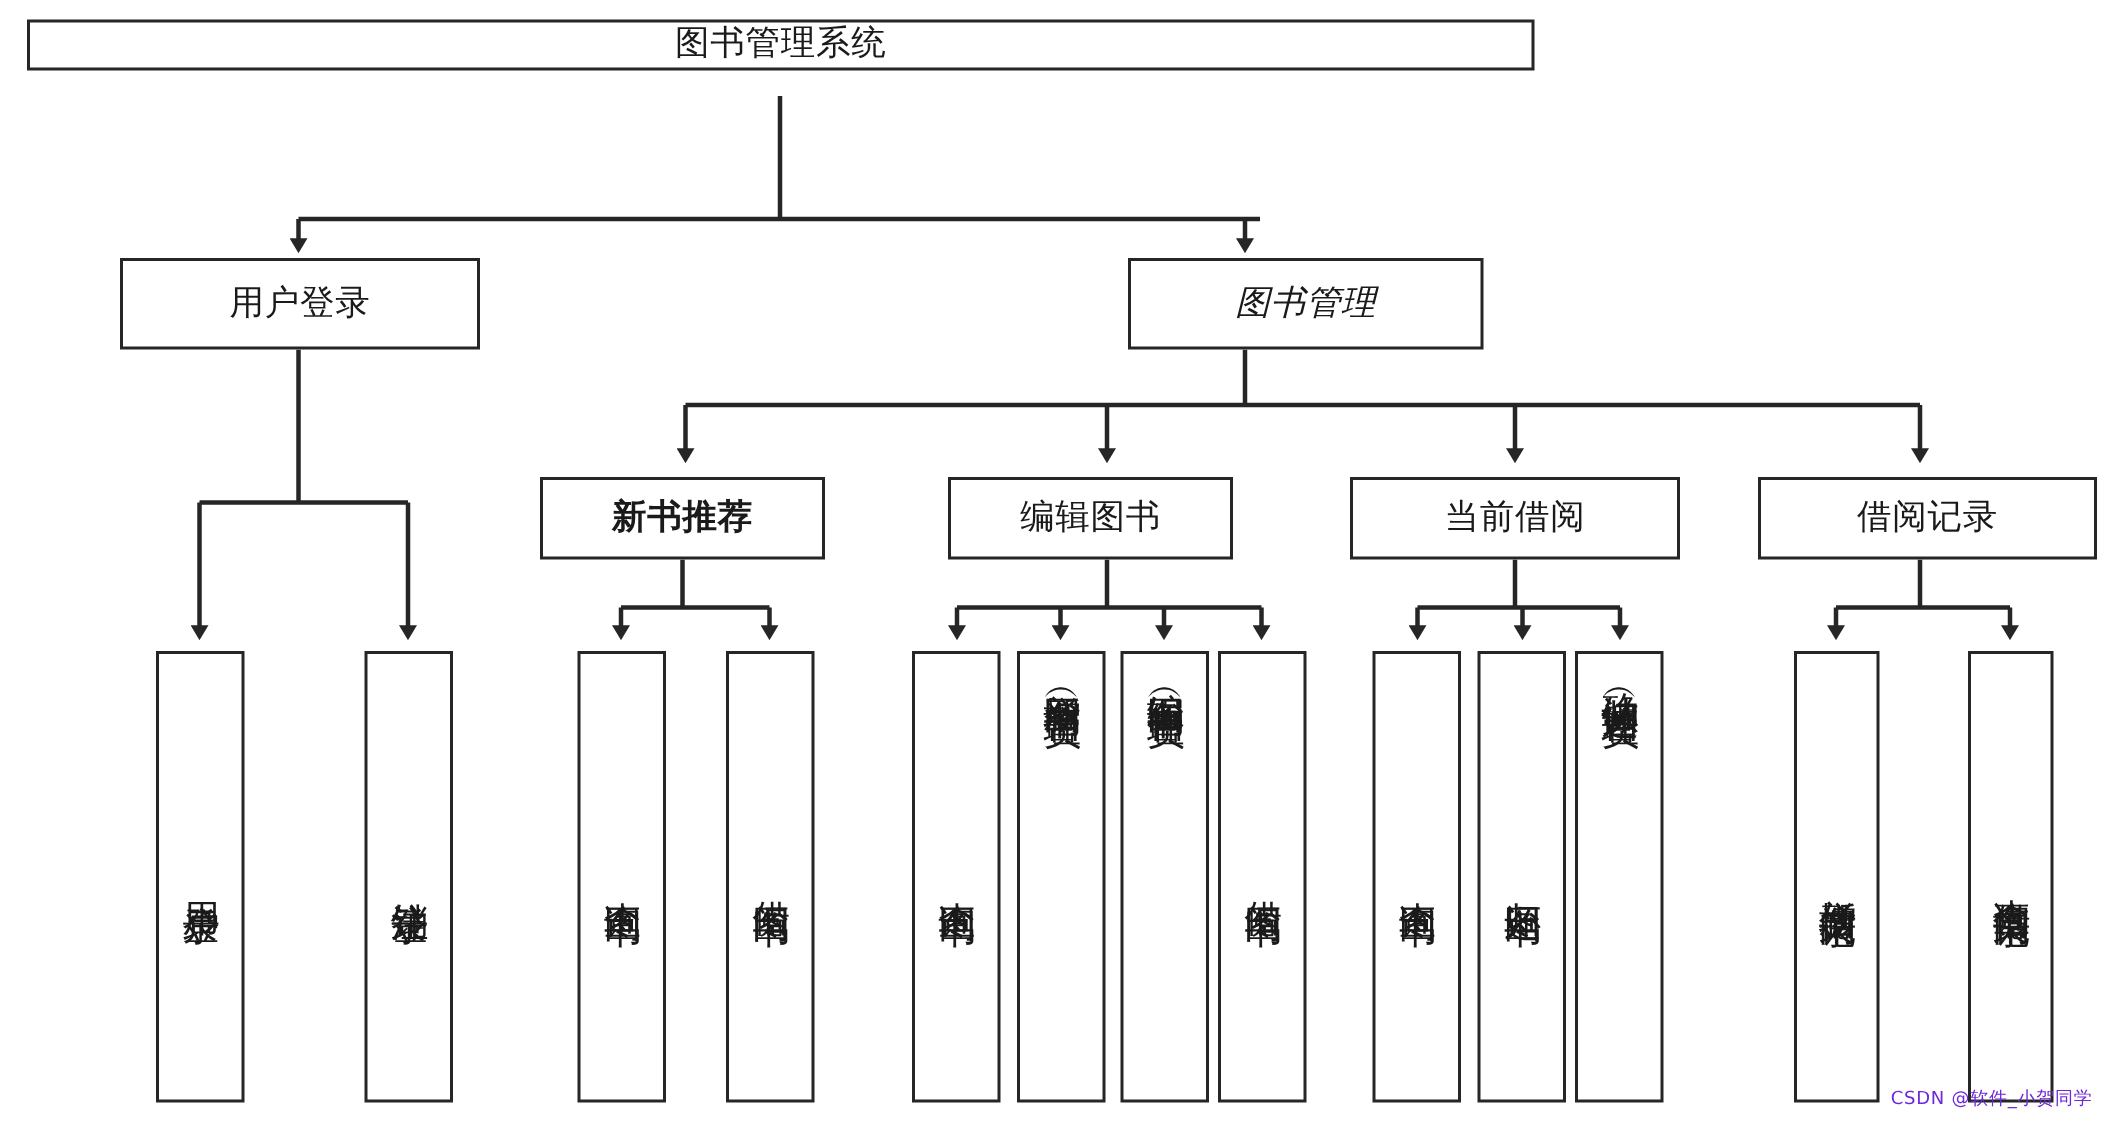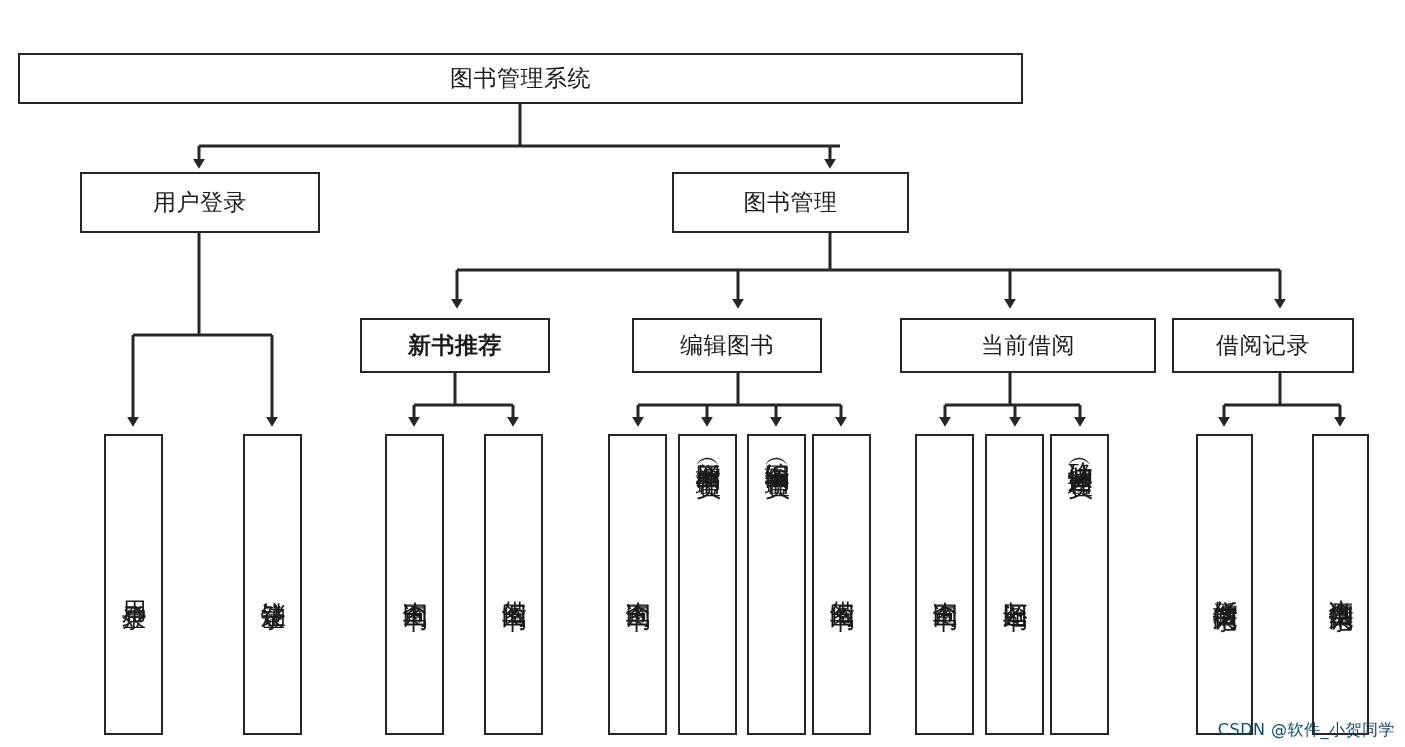--- a/index.html
+++ b/index.html
@@ -61,22 +61,22 @@
     white-space: nowrap;
   }
   .node.vert.center {
     align-items: center;
     padding-top: 0;
   }
   #watermark {
     position: absolute;
     right: 10px;
     bottom: 6px;
-    font-size: 16px;
-    color: #0c4a6e;
+    font-size: 12px;
+    color: #6d28d9;
     letter-spacing: 0.5px;
     white-space: nowrap;
   }
 </style>
 </head>
 <body>
 
 <div id="canvas">
 
   <svg class="wires" viewBox="0 0 1405 747" xmlns="http://www.w3.org/2000/svg">
@@ -122,41 +122,41 @@
       <path d="M1015,405 L1015,418" marker-end="url(#arrow)"></path>
       <path d="M1080,405 L1080,418" marker-end="url(#arrow)"></path>
 
       <path d="M1280,373 L1280,405"></path>
       <path d="M1224,405 L1340,405"></path>
       <path d="M1224,405 L1224,418" marker-end="url(#arrow)"></path>
       <path d="M1340,405 L1340,418" marker-end="url(#arrow)"></path>
     </g>
   </svg>
 
-  <div class="node horiz" style="left:18px; top:13px; width:1005px; height:51px;margin-top:40px;">
+  <div class="node horiz" style="left:18px; top:13px; width:1005px; height:34px;">
     <span class="label">图书管理系统</span>
   </div>
 
   <div class="node horiz" style="left:80px; top:172px; width:240px; height:61px;">
     <span class="label">用户登录</span>
   </div>
-  <div class="node horiz" style="left:672px; top:172px; width:237px; height:61px;">
+  <div class="node horiz" style="left:752px; top:172px; width:237px; height:61px;font-style:italic;">
     <span class="label">图书管理</span>
   </div>
 
   <div class="node horiz" style="left:360px; top:318px; width:190px; height:55px;font-weight:bold;">
     <span class="label">新书推荐</span>
   </div>
   <div class="node horiz" style="left:632px; top:318px; width:190px; height:55px;">
     <span class="label">编辑图书</span>
   </div>
-  <div class="node horiz" style="left:900px; top:318px; width:256px; height:55px;">
+  <div class="node horiz" style="left:900px; top:318px; width:220px; height:55px;">
     <span class="label">当前借阅</span>
   </div>
-  <div class="node horiz" style="left:1172px; top:318px; width:182px; height:55px;">
+  <div class="node horiz" style="left:1172px; top:318px; width:226px; height:55px;">
     <span class="label">借阅记录</span>
   </div>
 
   <div class="node vert center" style="left:104px; top:434px; width:59px; height:301px;">
     <span class="label">用户登录</span>
   </div>
   <div class="node vert center" style="left:243px; top:434px; width:59px; height:301px;">
     <span class="label">注销登录</span>
   </div>
 

